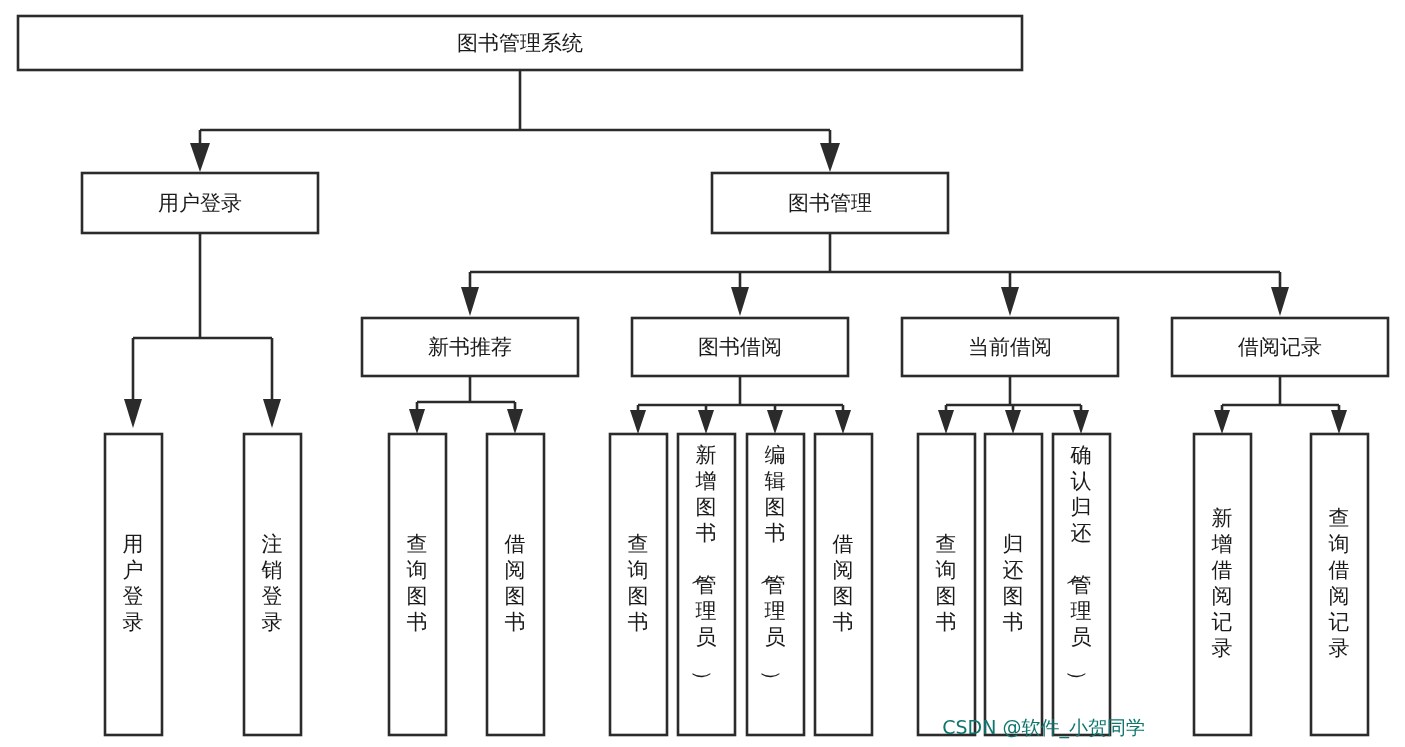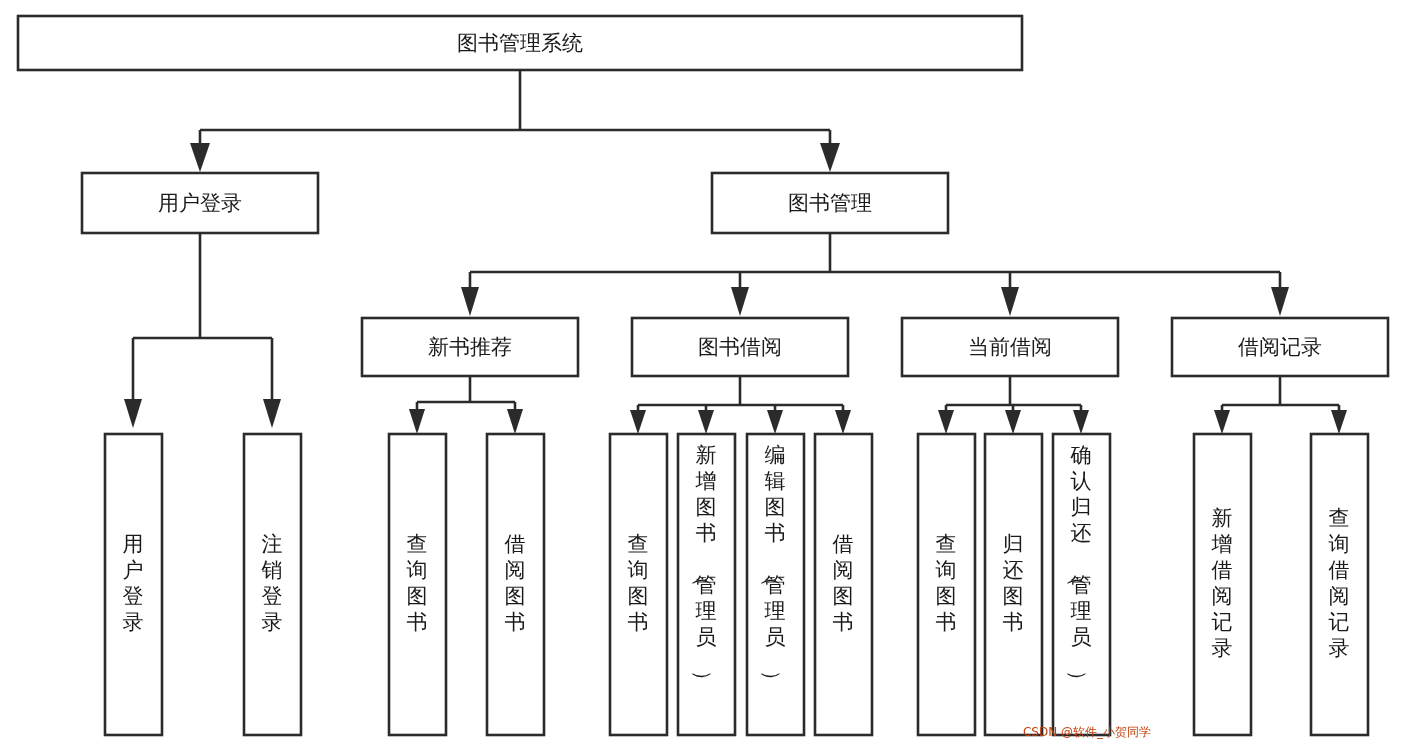--- a/index.html
+++ b/index.html
@@ -53,25 +53,25 @@
     font-size: 21px;
     text-anchor: middle;
     dominant-baseline: middle;
   }
   .node-label.vertical {
     font-size: 21px;
     letter-spacing: 0px;
   }
   .watermark {
     position: absolute;
-    right: 17px;
+    right: 23px;
     bottom: 6px;
     font-family: "DejaVu Sans", "Liberation Sans", sans-serif;
-    font-size: 12px;
-    color: #c2410c;
+    font-size: 19px;
+    color: #0f766e;
     white-space: nowrap;
     user-select: none;
   }
 </style>
 </head>
 <body>
 
 <div id="diagram-root">
 
   <svg id="flow" viewBox="0 0 1405 747">

